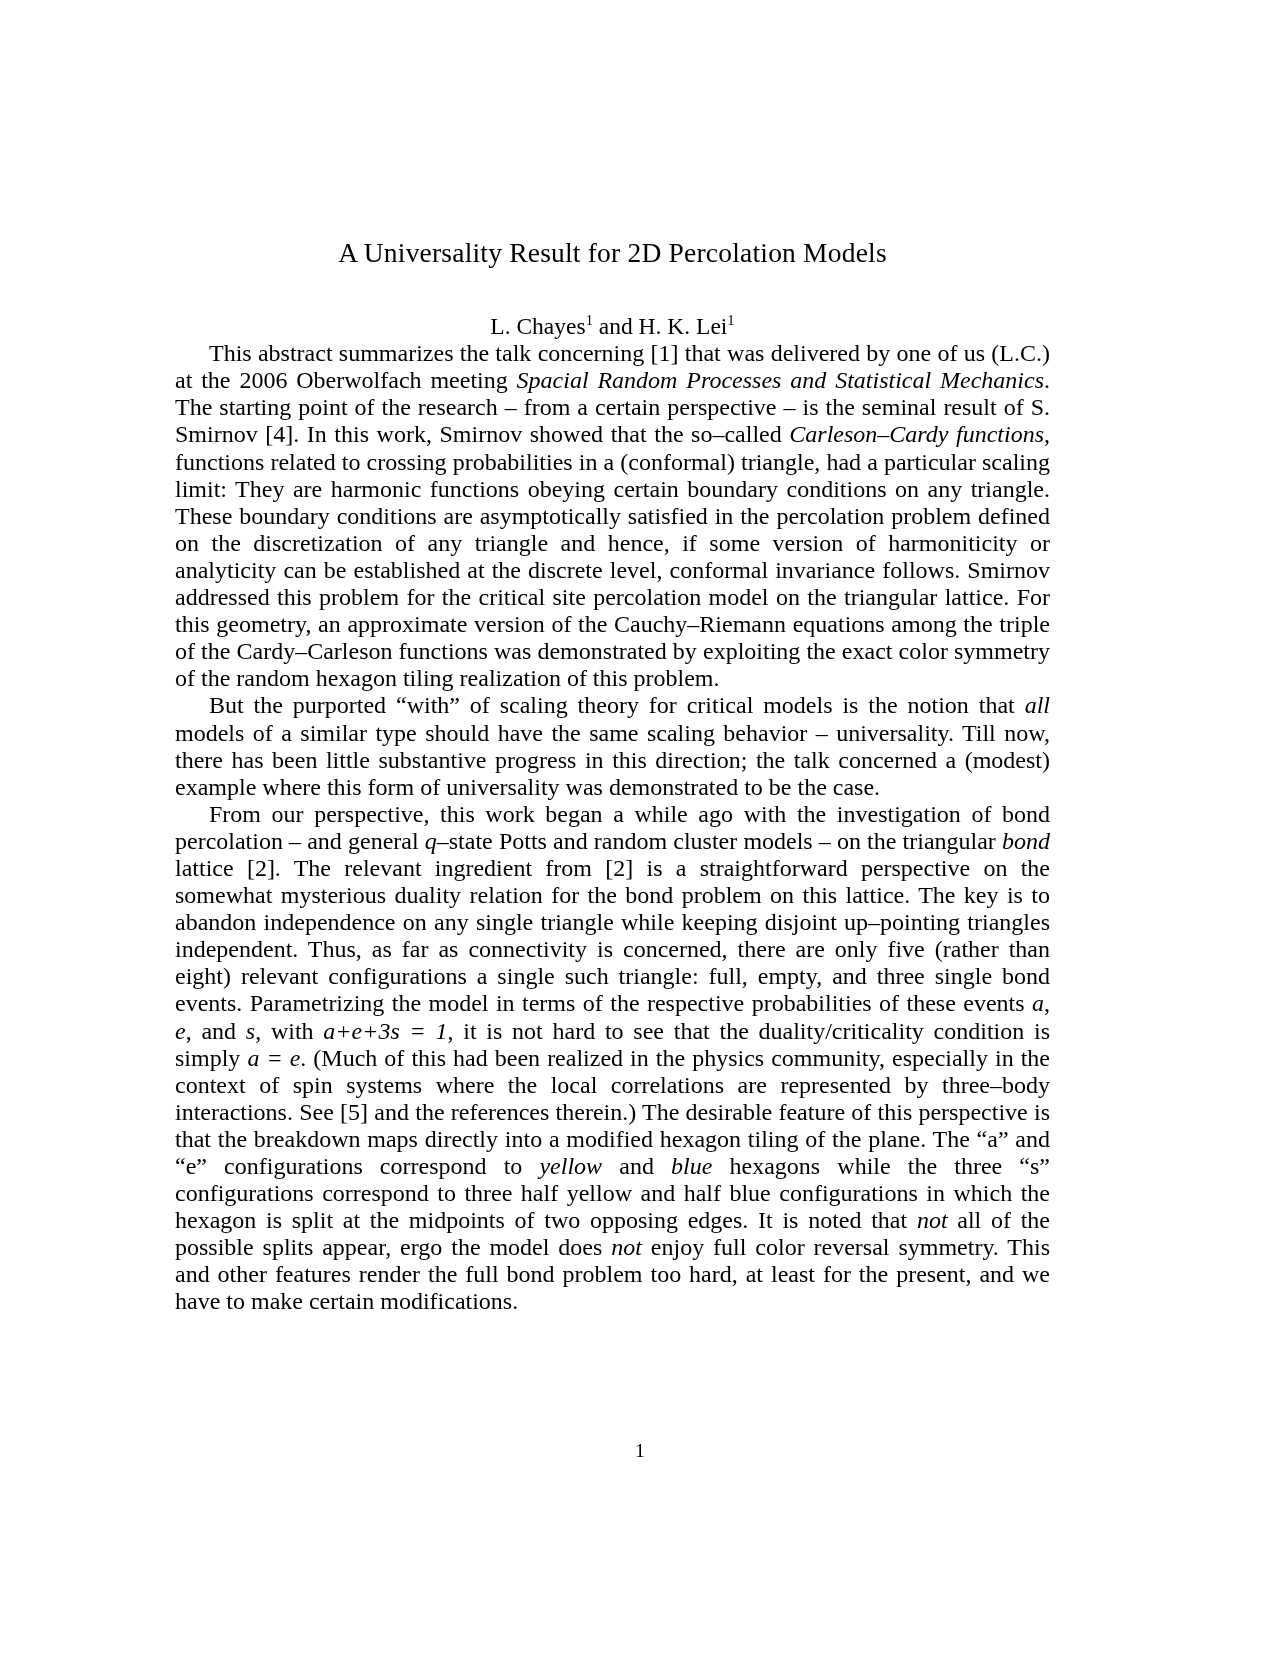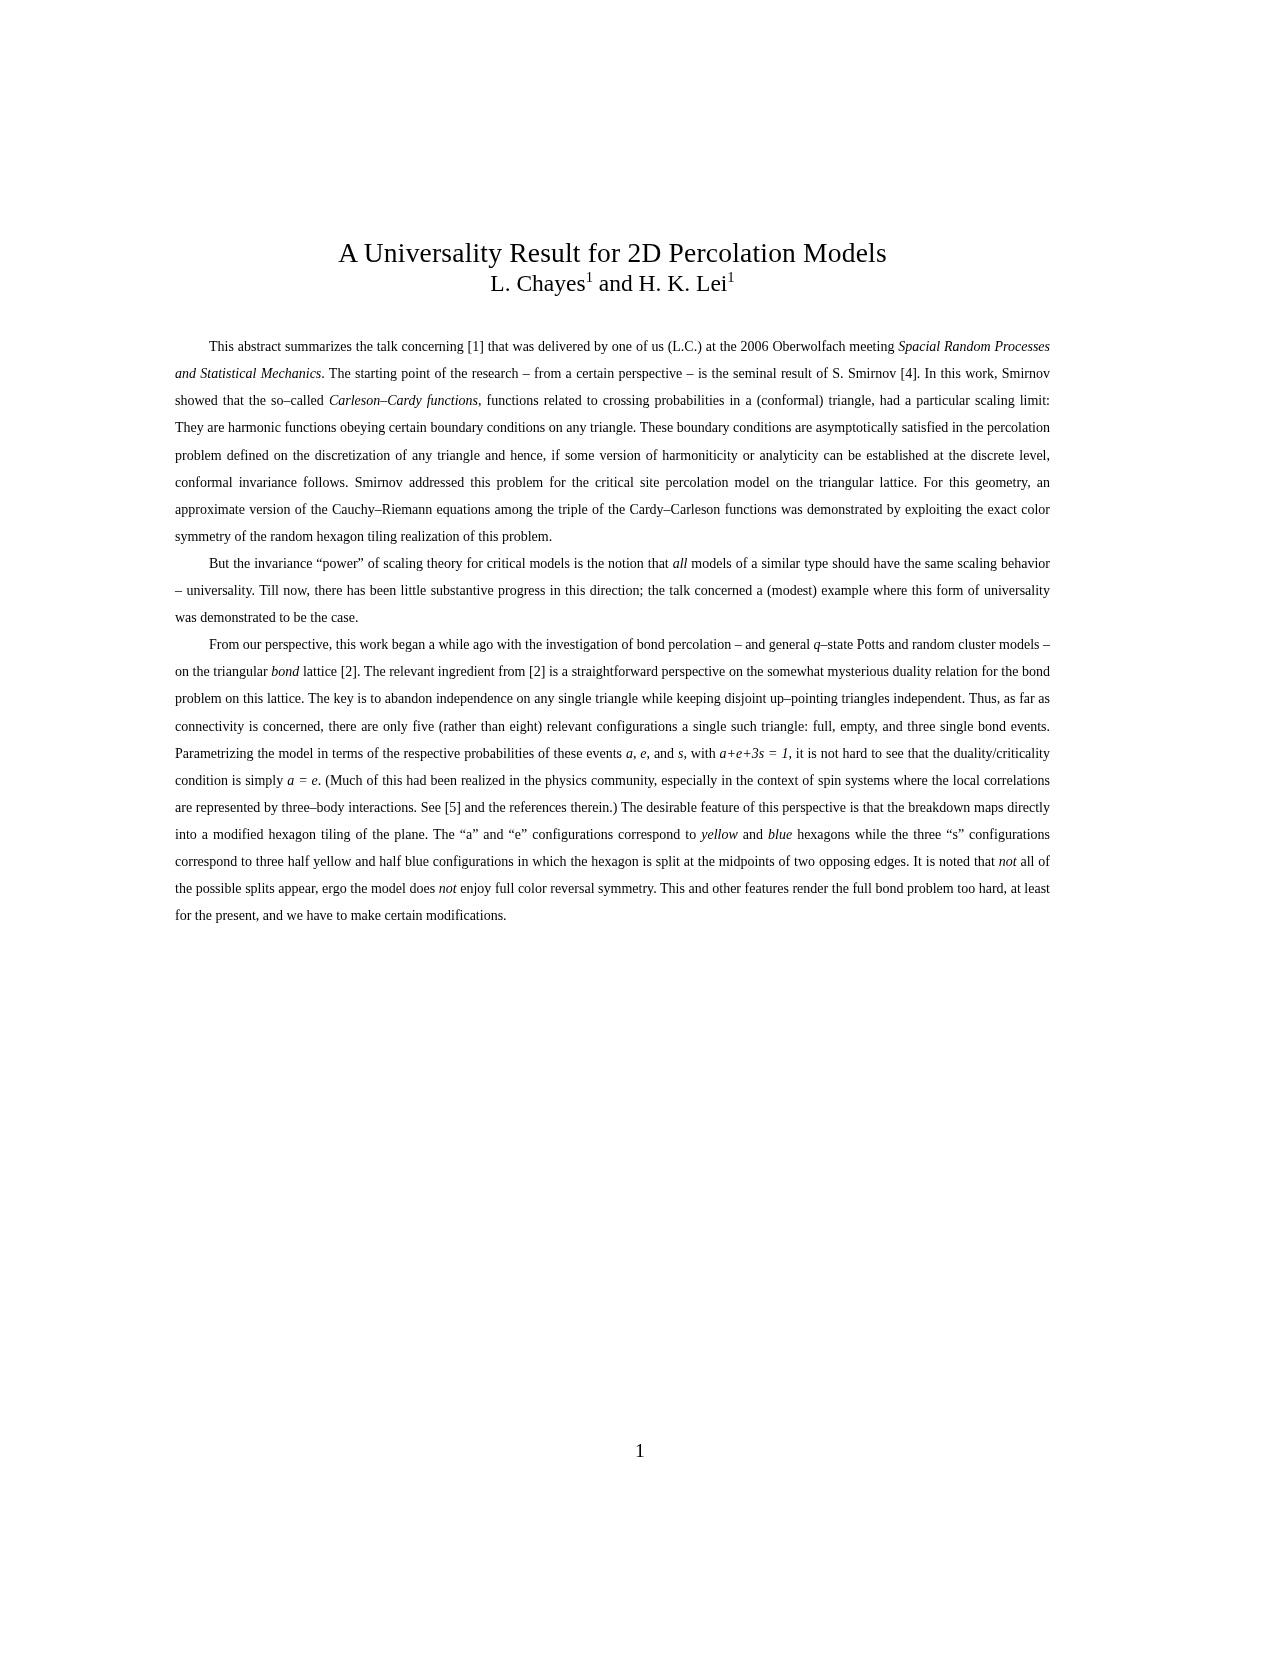--- a/index.html
+++ b/index.html
@@ -35,37 +35,37 @@
     font-size: 27.5px;
     text-align: center;
     letter-spacing: 0.2px;
     margin: 0 0 0 0;
     font-weight: normal;
     line-height: 1.2;
   }
   .authors {
     font-size: 23.5px;
     text-align: center;
+    margin-top: 43px;
     line-height: 1.2;
   }
   .affiliation {
     font-size: 18.5px;
     font-style: italic;
     text-align: center;
     margin-top: 46px;
     line-height: 1.2;
   }
   sup {
     font-size: 0.62em;
     vertical-align: super;
     line-height: 0;
   }
   .abstract-body {
-    margin-top: 36px;
-    font-size: 14px;
+    font-size: 24px;
     line-height: 27.1px;
     text-align: justify;
     text-justify: inter-word;
     hyphens: manual;
   }
   .abstract-body p {
     margin: 0;
     text-indent: 34px;
     text-align: justify;
   }
@@ -95,21 +95,21 @@
 
     <div class="authors">
       <span>L. Chayes</span><sup>1</sup><span> and H. K. Lei</span><sup>1</sup>
     </div>
 
 
     <div class="abstract-body">
 
       <p><span>This abstract summarizes the talk concerning [1] that was delivered by one of us (L.C.) at the 2006 Oberwolfach meeting </span><i>Spacial Random Processes and Statistical Mechanics</i><span>. The starting point of the research – from a certain perspective – is the seminal result of S. Smirnov [4]. In this work, Smirnov showed that the so–called </span><i>Carleson–Cardy functions</i><span>, functions related to crossing probabilities in a (conformal) triangle, had a particular scaling limit: They are harmonic functions obeying certain boundary conditions on any triangle. These boundary conditions are asymptotically satisfied in the percolation problem defined on the discretization of any triangle and hence, if some version of harmoniticity or analyticity can be established at the discrete level, conformal invariance follows. Smirnov addressed this problem for the critical site percolation model on the triangular lattice. For this geometry, an approximate version of the Cauchy–Riemann equations among the triple of the Cardy–Carleson functions was demonstrated by exploiting the exact color symmetry of the random hexagon tiling realization of this problem.</span></p>
 
-      <p><span>But the invariance “power” of scaling theory for critical models is the notion that </span><i>all</i><span> models of a similar type should have the same scaling behavior – universality. Till now, there has been little substantive progress in this direction; the talk concerned a (modest) example where this form of universality was demonstrated to be the case.</span></p>
+      <p><span>But the purported “with” of scaling theory for critical models is the notion that </span><i>all</i><span> models of a similar type should have the same scaling behavior – universality. Till now, there has been little substantive progress in this direction; the talk concerned a (modest) example where this form of universality was demonstrated to be the case.</span></p>
 
       <p><span>From our perspective, this work began a while ago with the investigation of bond percolation – and general </span><span class="mv">q</span><span>–state Potts and random cluster models – on the triangular </span><i>bond</i><span> lattice [2]. The relevant ingredient from [2] is a straightforward perspective on the somewhat mysterious duality relation for the bond problem on this lattice. The key is to abandon independence on any single triangle while keeping disjoint up–pointing triangles independent. Thus, as far as connectivity is concerned, there are only five (rather than eight) relevant configurations a single such triangle: full, empty, and three single bond events. Parametrizing the model in terms of the respective probabilities of these events </span><span class="mv">a</span><span>, </span><span class="mv">e</span><span>, and </span><span class="mv">s</span><span>, with </span><span class="mv">a+e+3s = 1</span><span>, it is not hard to see that the duality/criticality condition is simply </span><span class="mv">a = e</span><span>. (Much of this had been realized in the physics community, especially in the context of spin systems where the local correlations are represented by three–body interactions. See [5] and the references therein.) The desirable feature of this perspective is that the breakdown maps directly into a modified hexagon tiling of the plane. The “a” and “e” configurations correspond to </span><i>yellow</i><span> and </span><i>blue</i><span> hexagons while the three “s” configurations correspond to three half yellow and half blue configurations in which the hexagon is split at the midpoints of two opposing edges. It is noted that </span><i>not</i><span> all of the possible splits appear, ergo the model does </span><i>not</i><span> enjoy full color reversal symmetry. This and other features render the full bond problem too hard, at least for the present, and we have to make certain modifications.</span></p>
 
 
     </div>
   </div>
 
   <div class="page-number">1</div>
 </div>
 

